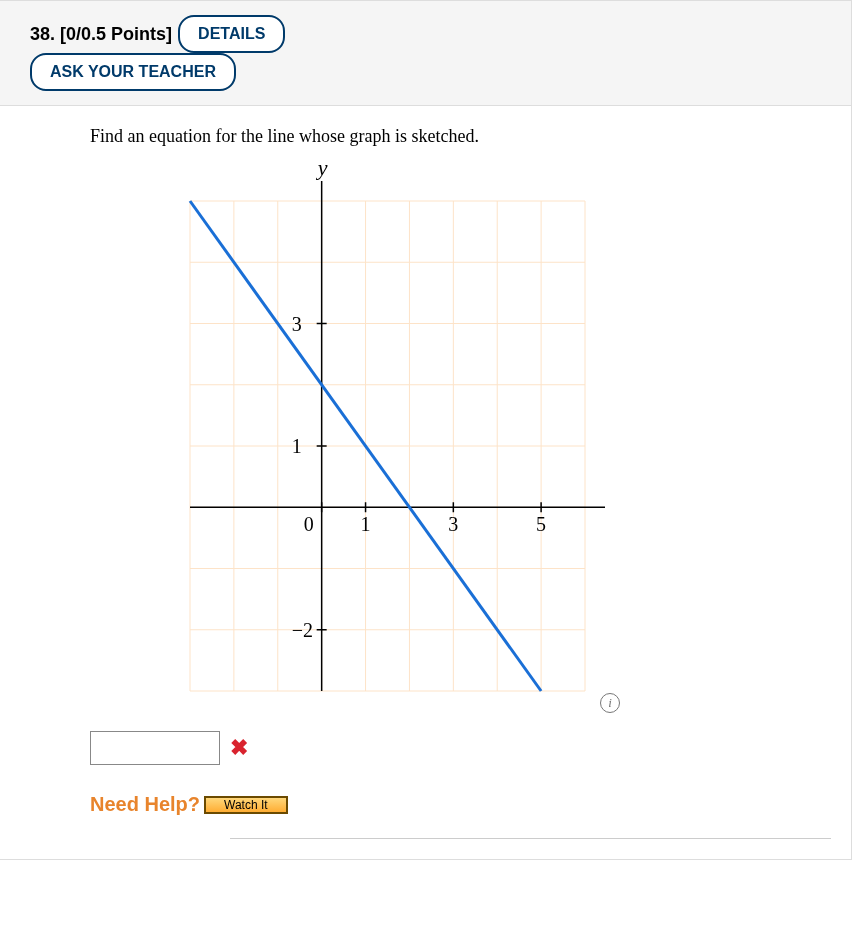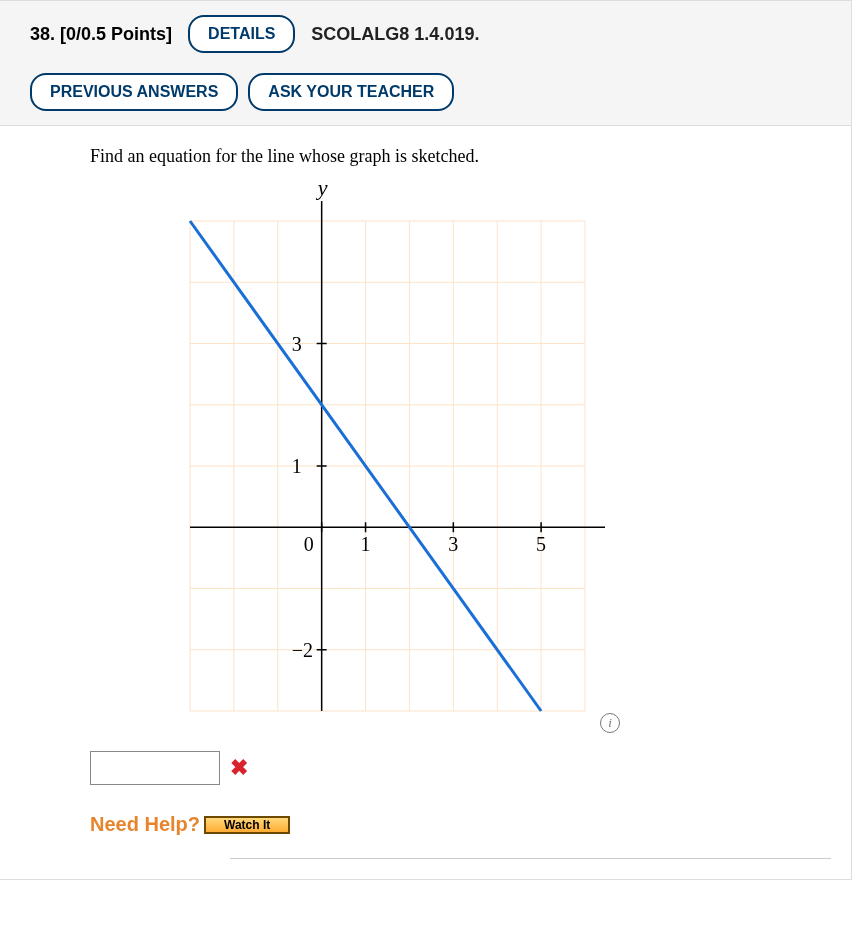--- a/index.html
+++ b/index.html
@@ -12,21 +12,20 @@
   .container {
     width: 852px;
     border: 1px solid #ddd;
     border-left: none;
   }
   .header-row {
     background: #f5f5f5;
     padding: 14px 20px 14px 30px;
     display: flex;
     align-items: center;
-    gap: 10px;
     flex-wrap: wrap;
     border-bottom: 1px solid #ddd;
   }
   .q-number {
     font-weight: bold;
     font-size: 18px;
     margin-right: 6px;
   }
   .btn-outline {
     display: inline-flex;
@@ -112,21 +111,21 @@
     color: #e8842c;
     font-weight: bold;
     font-size: 20px;
     font-family: Arial, sans-serif;
   }
   .watch-btn {
     background: linear-gradient(#ffd77a, #ffad33);
     border: 2px solid #6b4a00;
     padding: 0 18px;
     font-size: 12px;
-    font-weight: bold;
+    font-weight: normal;
     color: #000;
     cursor: pointer;
   }
   .bottom-rule-wrap {
     margin-top: 22px;
     display: flex;
   }
   .bottom-rule-stub {
     width: 140px;
     border-top: 1px solid #fff;
@@ -139,23 +138,21 @@
 </head>
 <body>
 
 <div class="container">
   <div class="header-row">
     <span class="q-number">
       <span>38.</span>
       <span>[0/0.5 Points]</span>
     </span>
     <span class="btn-outline">DETAILS</span>
-    <span class="source-label">SCOLALG8 1.4.019.</span>
     <div style="width:100%;height:0"></div>
-    <span class="btn-outline">PREVIOUS ANSWERS</span>
     <span class="btn-outline">ASK YOUR TEACHER</span>
   </div>
 
   <div class="question-body">
     <div class="prompt">Find an equation for the line whose graph is sketched.</div>
 
     <div class="graph-wrap">
       <svg id="graph-svg" width="520" height="560">
           <line x1="100" y1="40" x2="100" y2="530" stroke="#fde3c8" stroke-width="1"></line>
           <line x1="143.88888888888889" y1="40" x2="143.88888888888889" y2="530" stroke="#fde3c8" stroke-width="1"></line>

